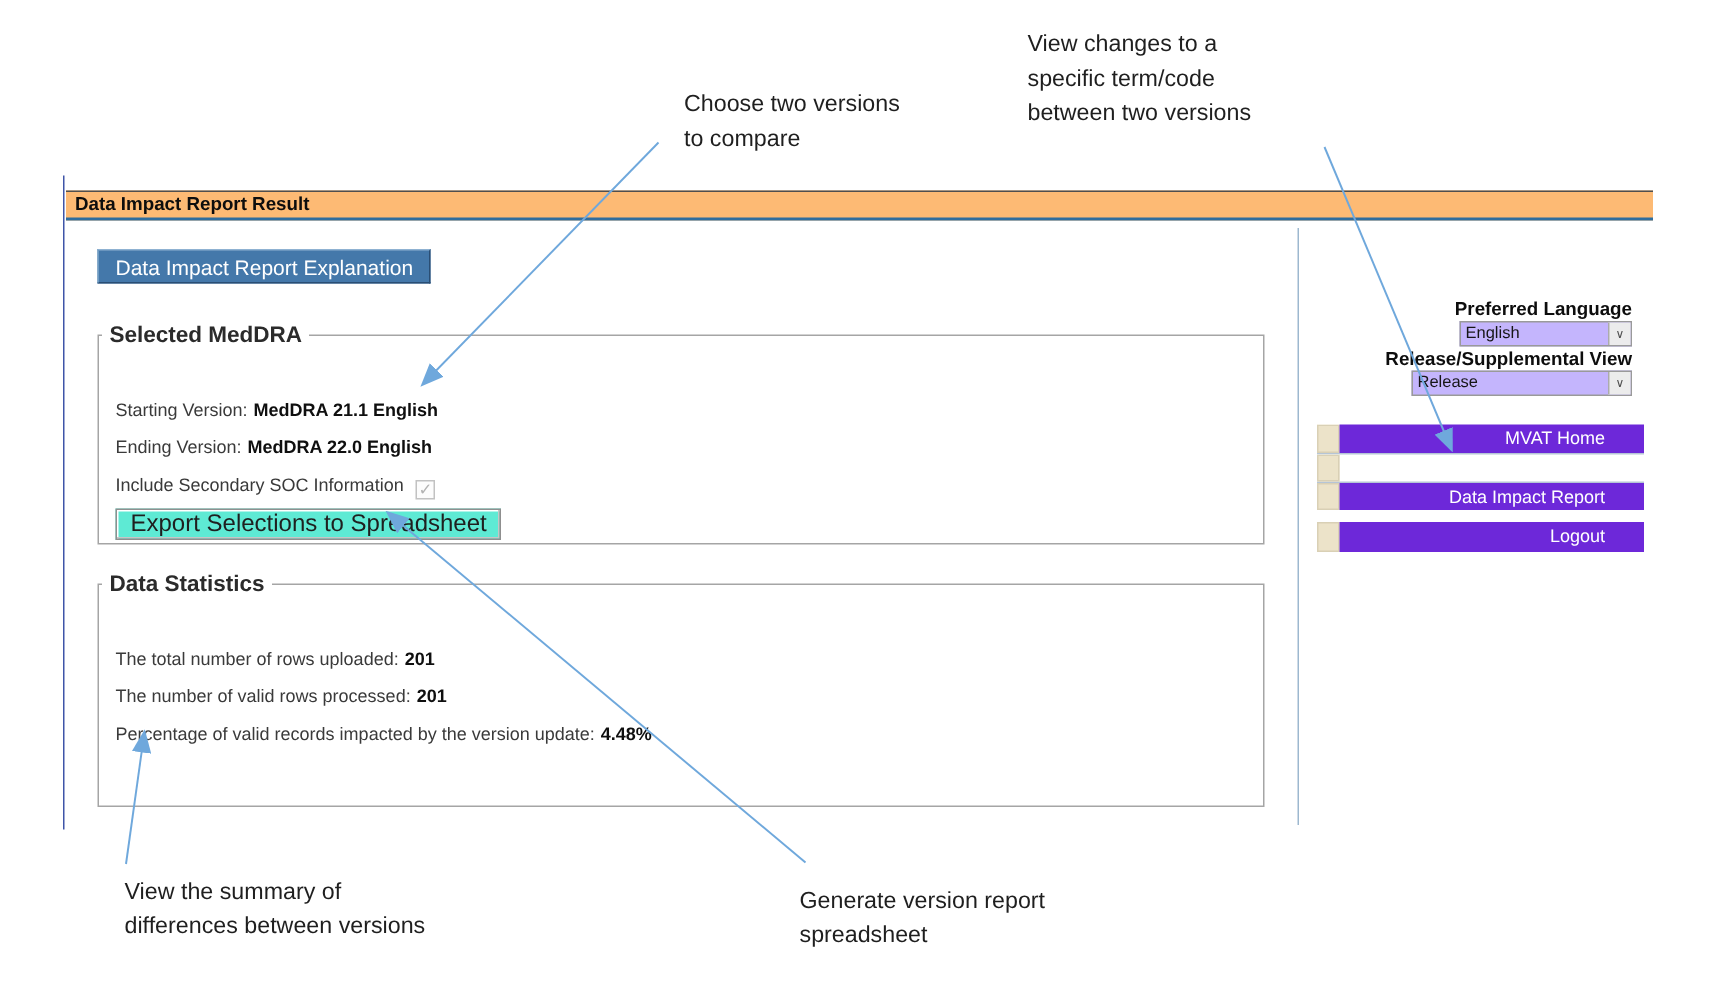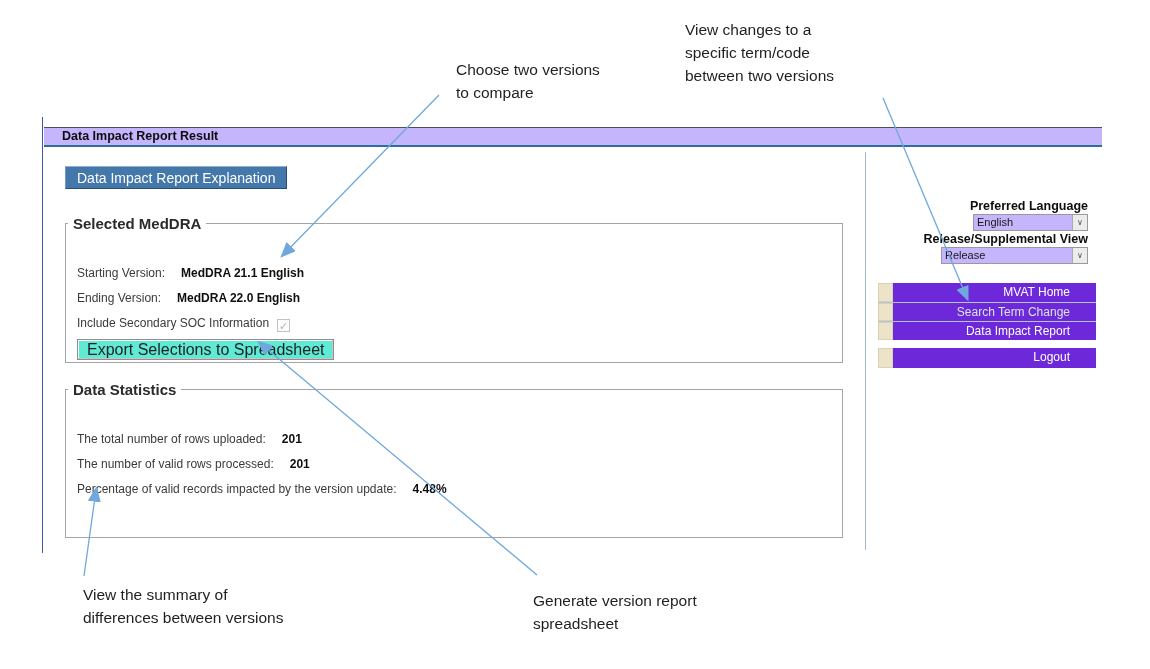--- a/index.html
+++ b/index.html
@@ -28,25 +28,25 @@
     pointer-events: none; z-index: 20;
   }
 
   
   .left-accent { position: absolute; left: 42px; top: 117px; width: 1px; height: 436px; background: #3f55a8; }
   .sidebar-divider { position: absolute; left: 865px; top: 152px; width: 1px; height: 398px; background: #9db8cf; }
 
   
   .header-bar {
     position: absolute; left: 44px; top: 127px; width: 1058px; height: 20px;
-    background: #c4b5fd;
+    background: #fdba74;
     border-top: 1px solid #4f4f4f;
     border-bottom: 2px solid #2f6d9e;
     font-weight: bold; font-size: 12.5px; color: #0d0d0d;
-    line-height: 17px; padding-left: 18px;
+    line-height: 17px; padding-left: 6px;
   }
 
   
   .btn-primary {
     position: absolute; left: 65px; top: 166px; height: 23px;
     background: #4478aa; color: #ffffff;
     font-size: 14px; font-family: inherit;
     padding: 0 11px; line-height: 20px;
     border: 1px solid #2a4e74;
     border-top-color: #8fb2d2; border-left-color: #6e9bc2;
@@ -56,21 +56,21 @@
   
   fieldset.panel {
     position: absolute; left: 65px; width: 778px;
     border: 1px solid #a5a5a5;
   }
   #selected-meddra { top: 215px; height: 148px; }
   #data-stats { top: 381px; height: 157px; }
   legend { font-size: 15px; font-weight: bold; color: #2b2b2b; margin-left: 2px; padding: 0 5px; }
 
   .frow { position: absolute; left: 11px; font-size: 12px; color: #3a3a3a; white-space: nowrap; }
-  .frow b { color: #0f0f0f; margin-left: 16px; }
+  .frow b { color: #0f0f0f; margin-left: 4px; }
 
   .checkbox {
     display: inline-block; width: 13px; height: 13px;
     border: 1px solid #c2c2c2; background: #fcfcfc;
     margin-left: 8px; vertical-align: -3px;
     color: #b2b2b2; font-size: 11px; line-height: 12px; text-align: center;
   }
 
   .btn-standard {
     position: absolute; left: 11px; top: 107px; height: 21px;
@@ -184,21 +184,20 @@
   <span class="sel-arrow">∨</span>
 </div>
 
 <div class="nav">
   <div class="nav-row">
     <span class="nav-tab"></span>
     <span class="nav-bar">MVAT Home</span>
   </div>
   <div class="nav-row sep">
     <span class="nav-tab"></span>
-    <span class="nav-bar visited">Search Term Change</span>
   </div>
   <div class="nav-row sep">
     <span class="nav-tab"></span>
     <span class="nav-bar">Data Impact Report</span>
   </div>
 </div>
 
 <div class="nav-logout">
   <div class="nav-row">
     <span class="nav-tab"></span>

